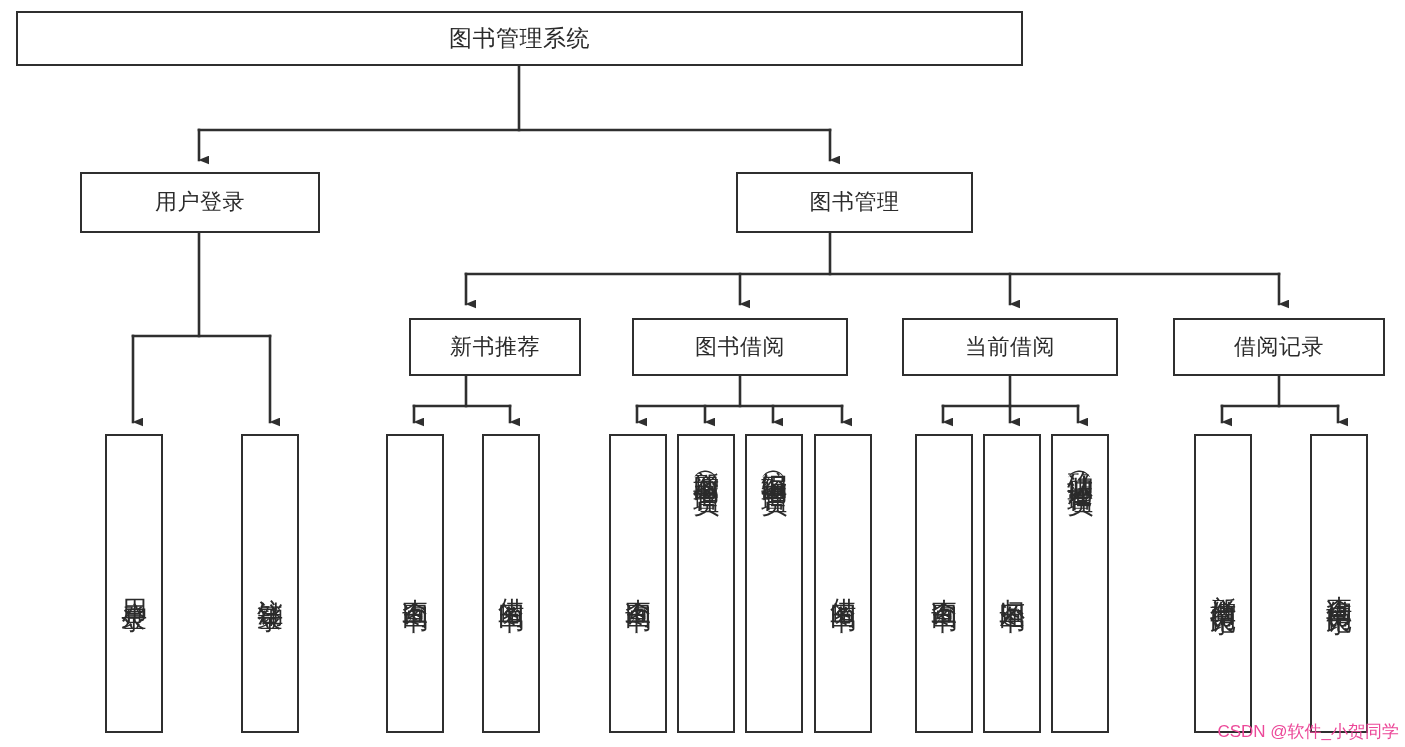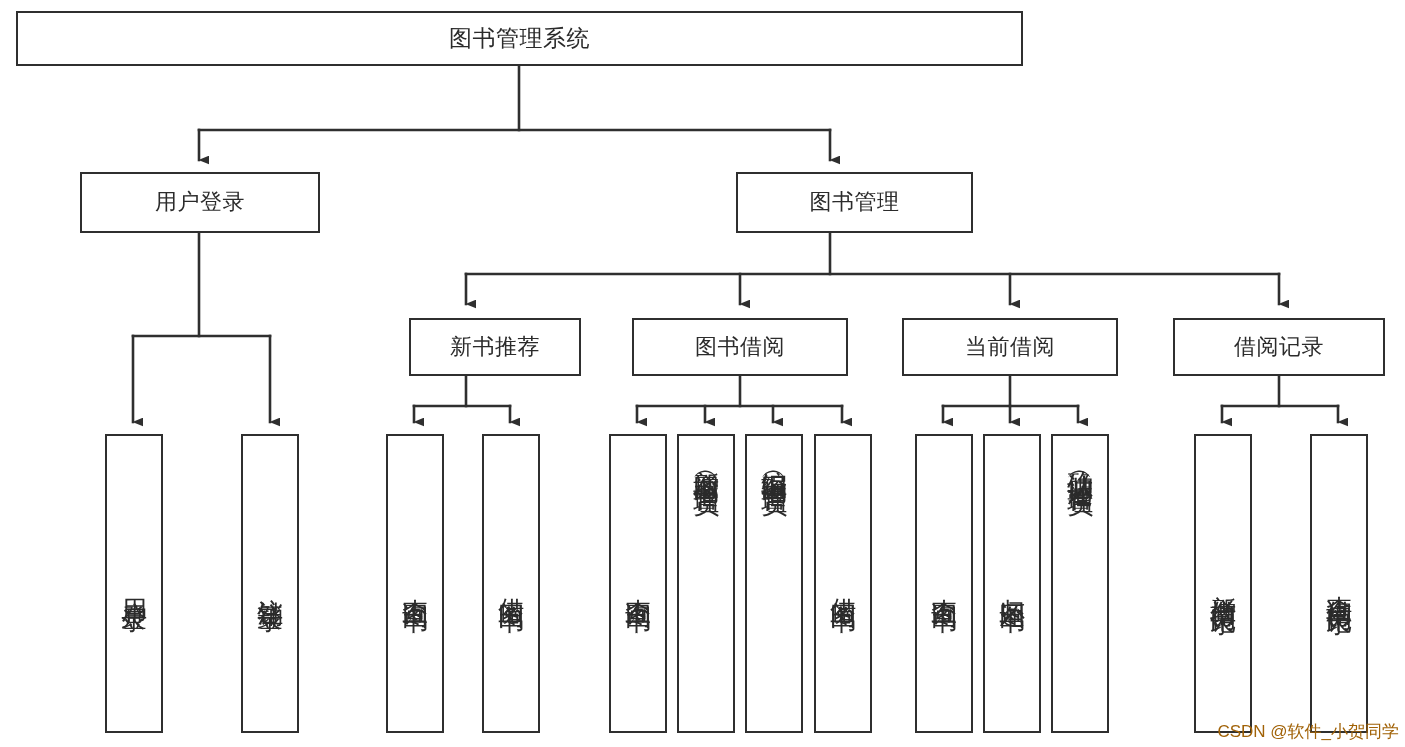--- a/index.html
+++ b/index.html
@@ -64,21 +64,21 @@
   }
   .node.v.mid {
     align-items: center;
     padding-top: 0;
   }
   .watermark {
     position: absolute;
     right: 6px;
     bottom: 4px;
     font-size: 17px;
-    color: #a16207;
+    color: #ec4899;
     white-space: nowrap;
     font-family: "Liberation Sans", "DejaVu Sans", sans-serif;
   }
 </style>
 </head>
 <body>
 
 <div id="canvas">
 
   <svg id="edges" viewBox="0 0 1405 747">

